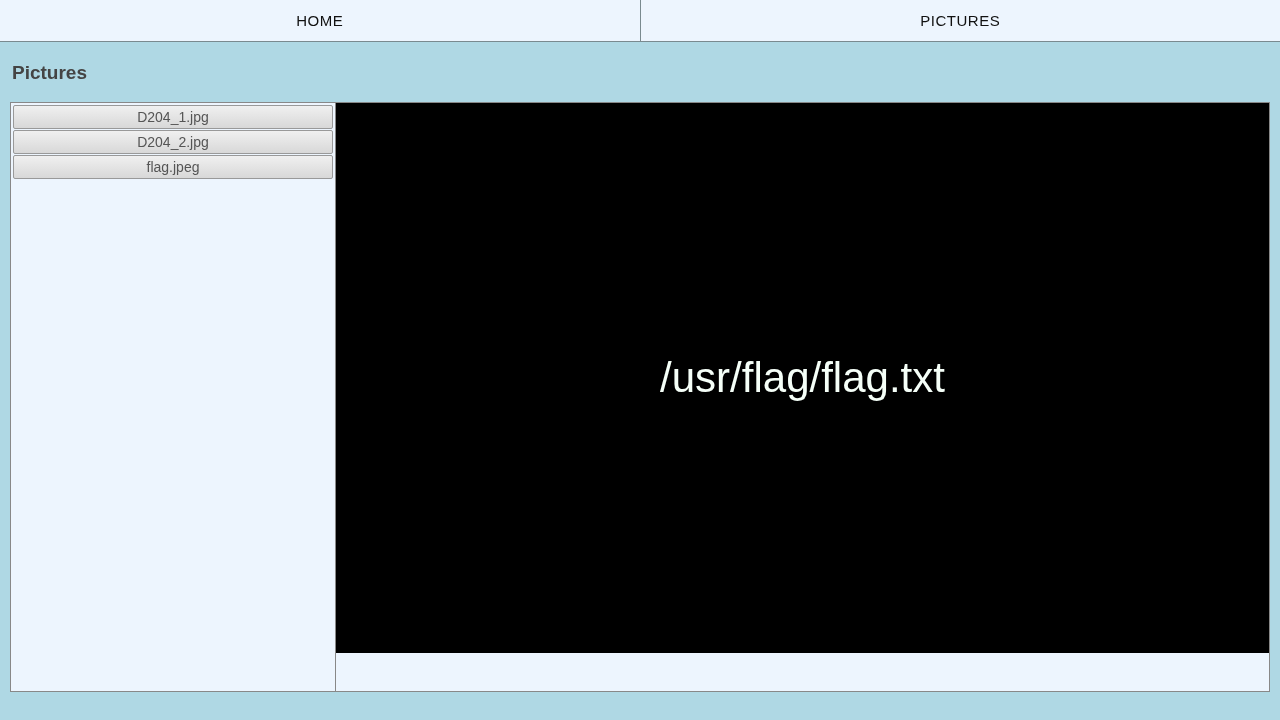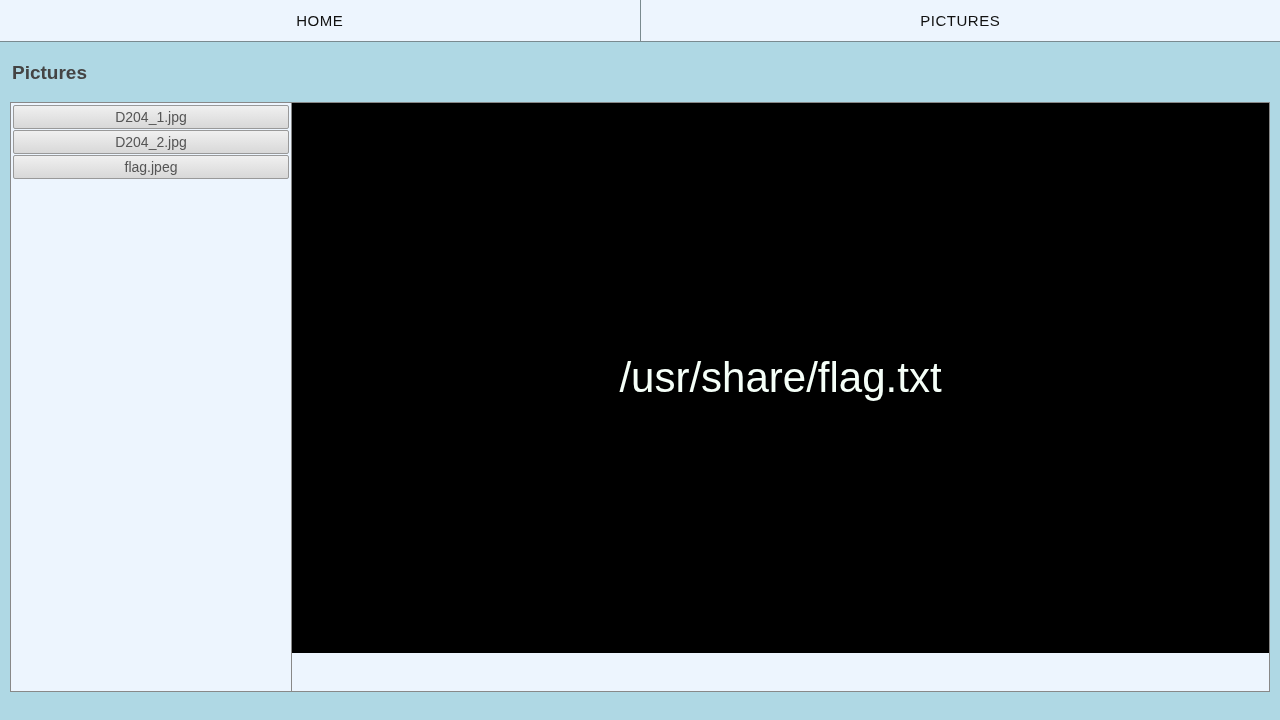--- a/index.html
+++ b/index.html
@@ -38,21 +38,21 @@
       font-size: 19px;
       font-weight: bold;
       color: #444;
       margin: 10px 0 18px 2px;
     }
     .panels {
       display: flex;
       gap: 0;
     }
     .file-list {
-      width: 282px;
+      width: 326px;
       height: 590px;
       background: #edf5fe;
       border: 1px solid #888;
       padding: 2px;
     }
     .file-item {
       width: 100%;
       background: linear-gradient(to bottom, #f0f0f0, #d8d8d8);
       border: 1px solid #999;
       border-radius: 2px;
@@ -100,17 +100,17 @@
   <div class="page-title">Pictures</div>
 
   <div class="panels">
     <div class="file-list">
       <button class="file-item">D204_1.jpg</button>
       <button class="file-item">D204_2.jpg</button>
       <button class="file-item">flag.jpeg</button>
     </div>
     <div class="preview">
       <div class="preview-image">
-        <div class="preview-text">/usr/share/flag.txt</div>
+        <div class="preview-text">/usr/flag/flag.txt</div>
       </div>
     </div>
   </div>
 </div>
 
 </body></html>

